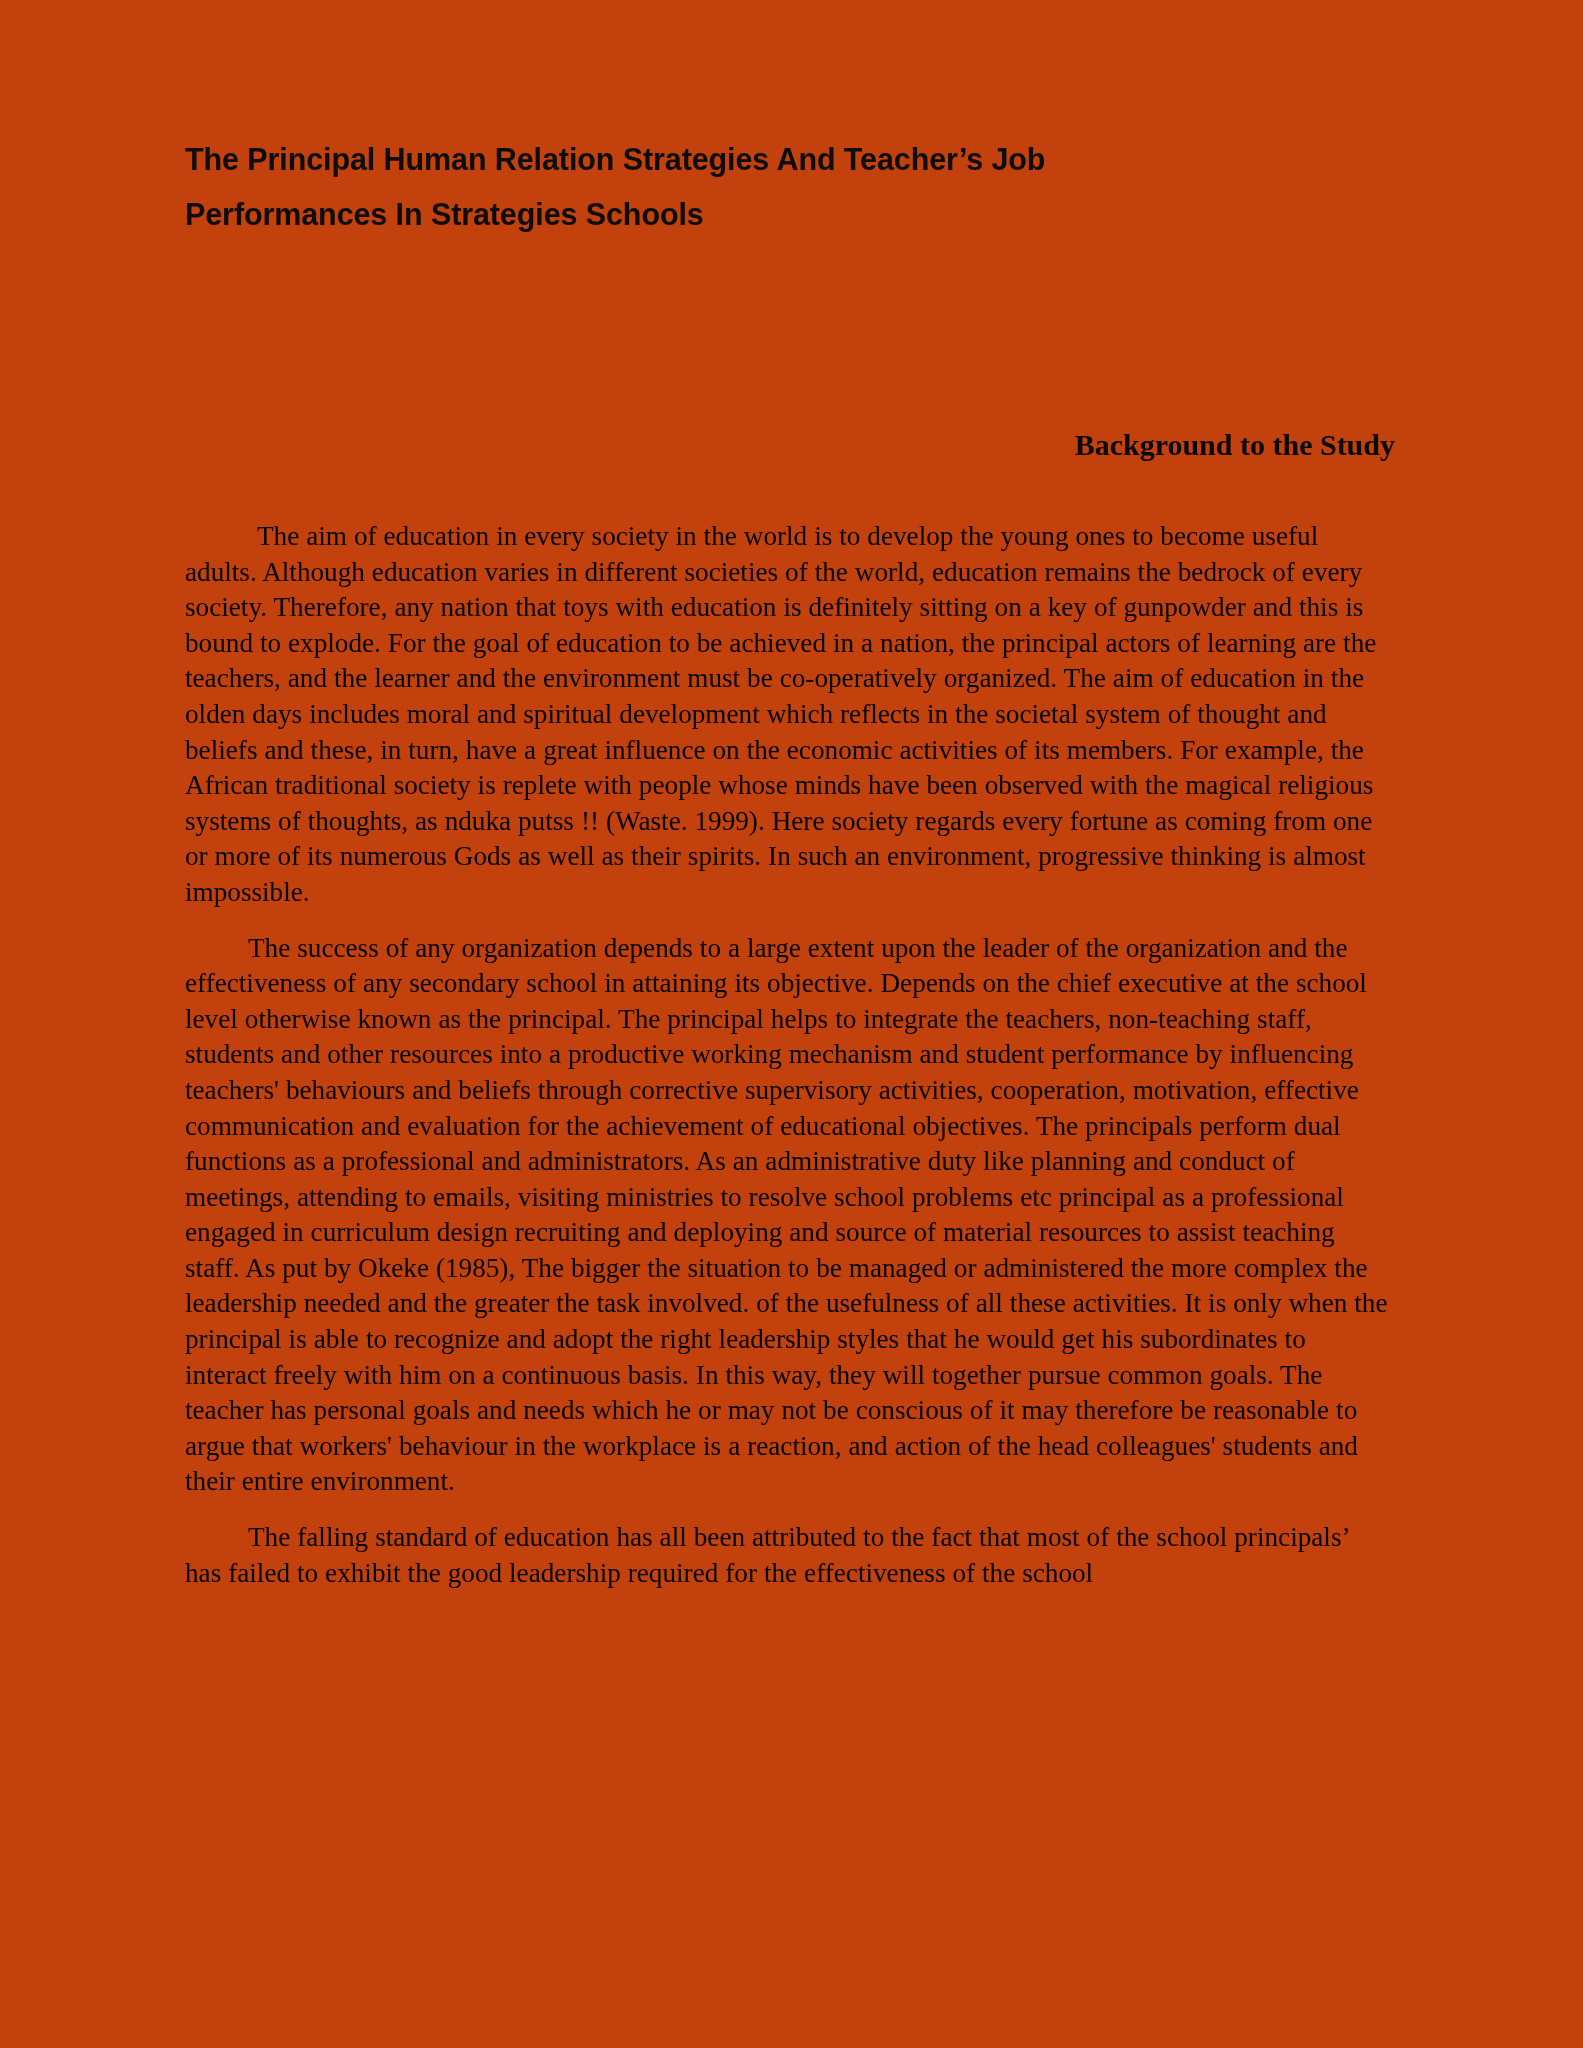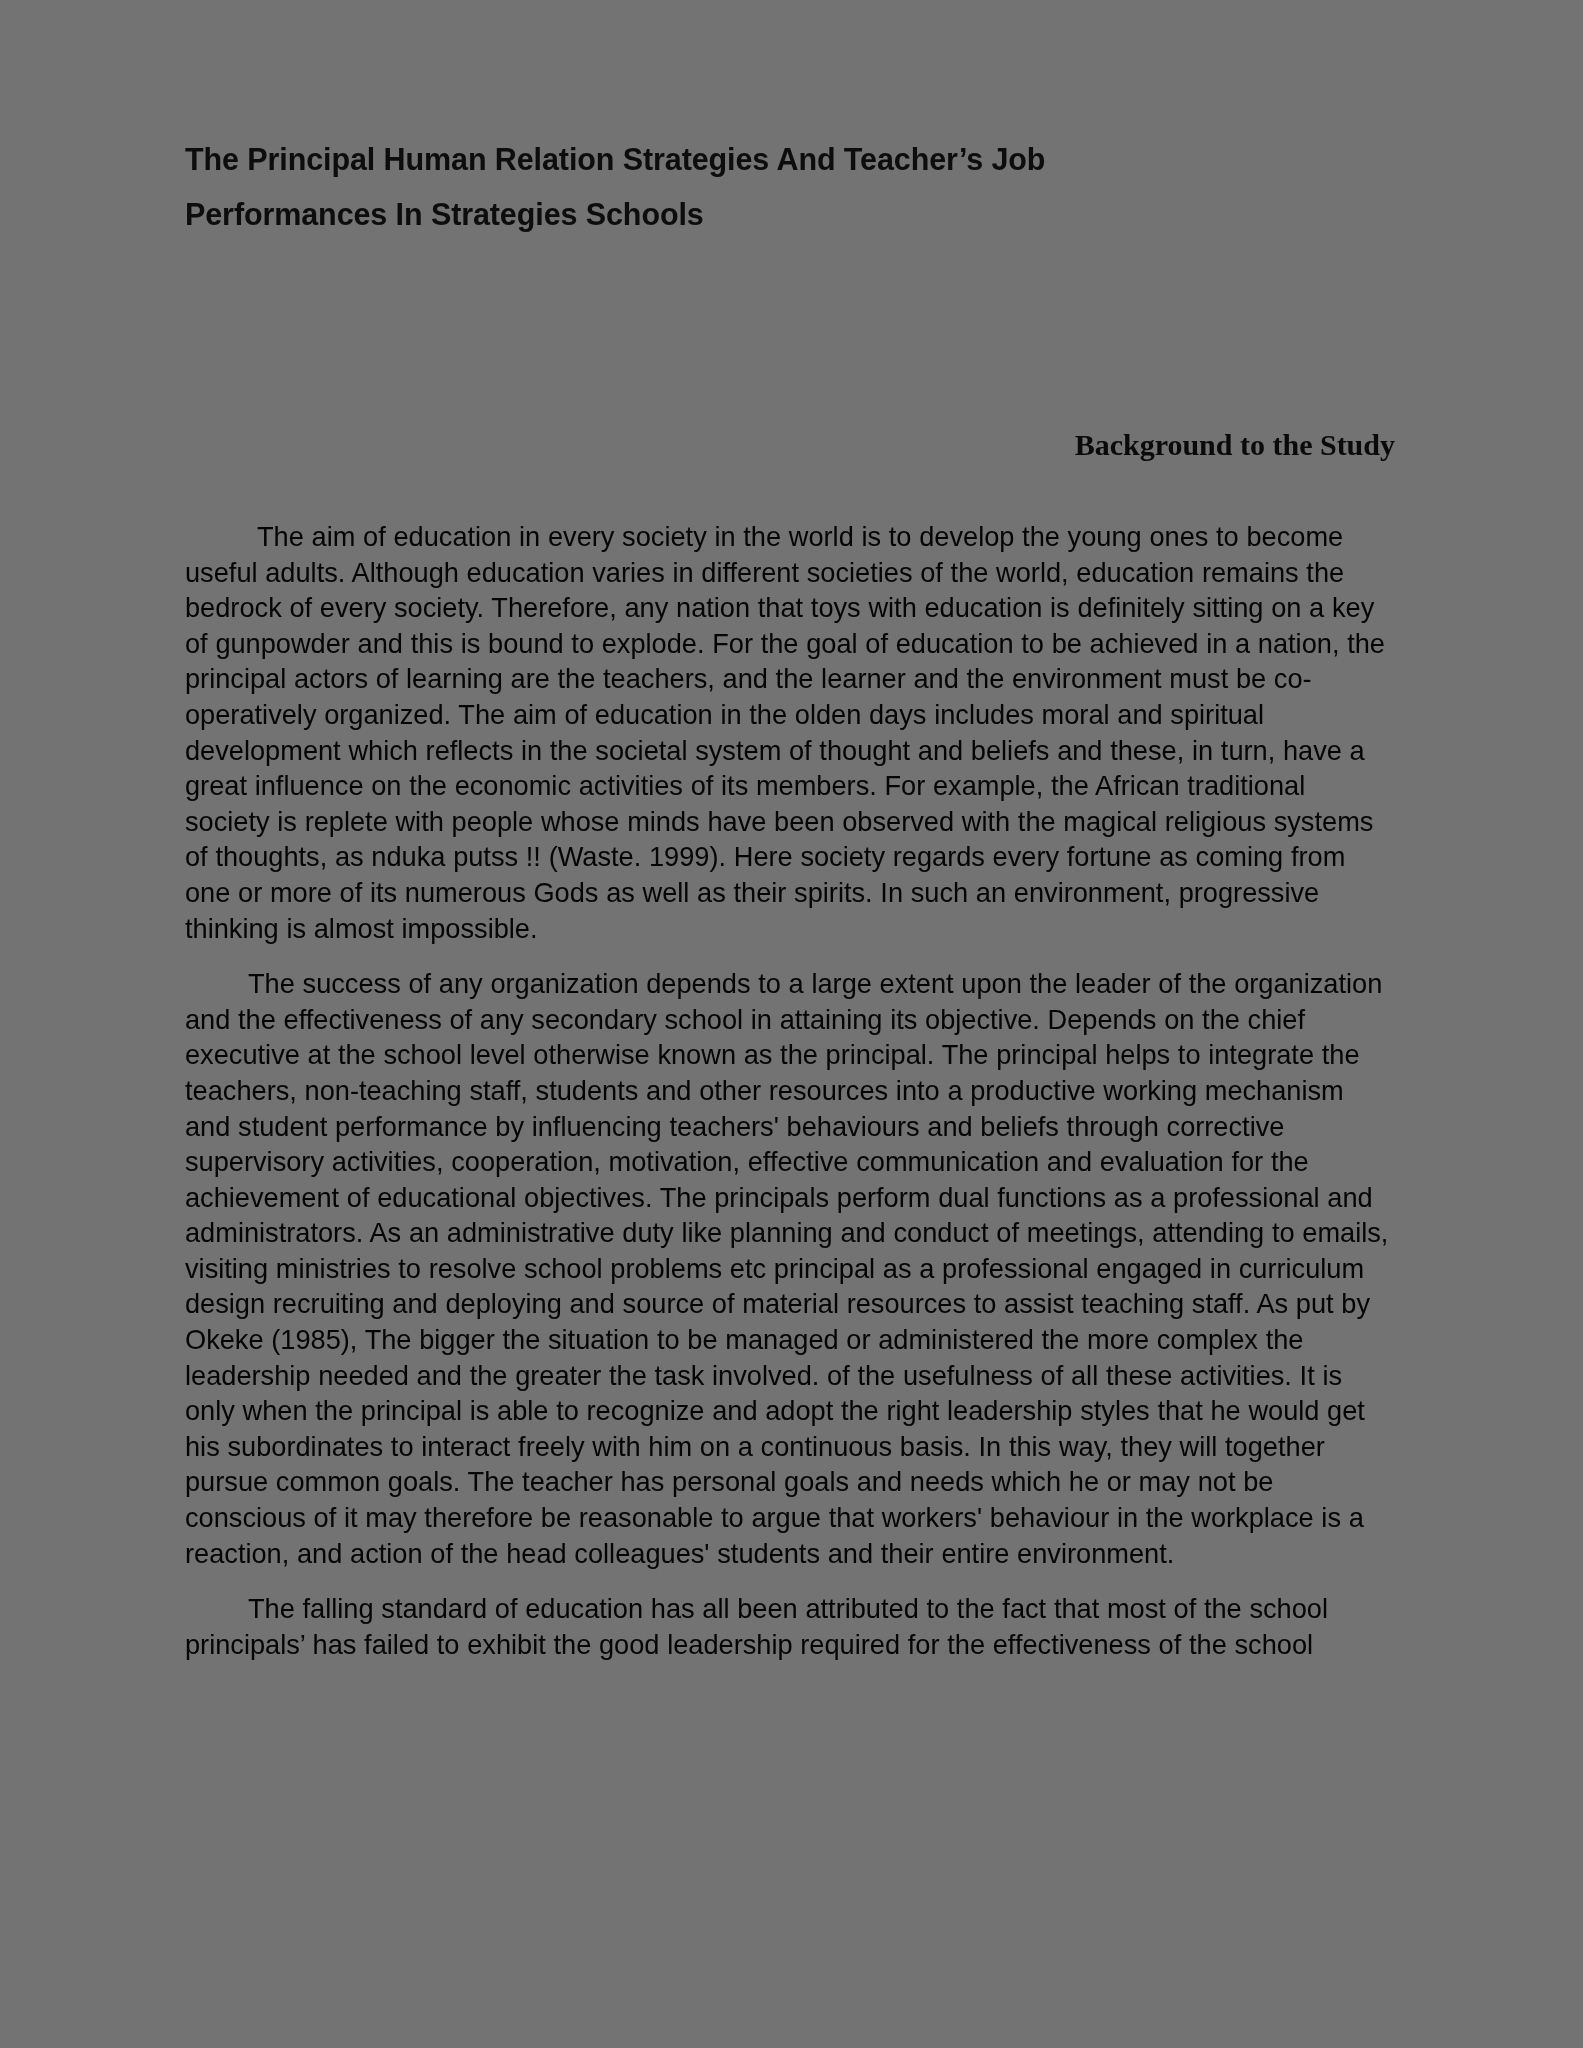--- a/index.html
+++ b/index.html
@@ -13,21 +13,21 @@
     position: relative;
     overflow: hidden;
     font-family: "Liberation Serif", "DejaVu Serif", serif;
     color: #000000;
     -webkit-font-smoothing: antialiased;
   }
 
   .page {
     position: absolute;
     inset: 0;
-    background: #737373;
+    background: #c2410c;
   }
 
   .content {
     position: absolute;
     left: 185px;
     top: 0;
     width: 1210px;
   }
 
   
@@ -58,21 +58,21 @@
     margin: 0;
     padding-top: 186px;
     text-align: right;
   }
 
   
   .body-block {
     padding-top: 57px;
   }
   p.para {
-    font-family: Liberation Sans, sans-serif;
+    font-family: Liberation Serif, serif;
     font-size: 27.2px;
     line-height: 35.6px;
     color: #050505;
     margin: 0;
     text-align: left;
     text-indent: 72px;
     word-spacing: 0.15px;
     width: 1205px;
   }
   p.para + p.para {

